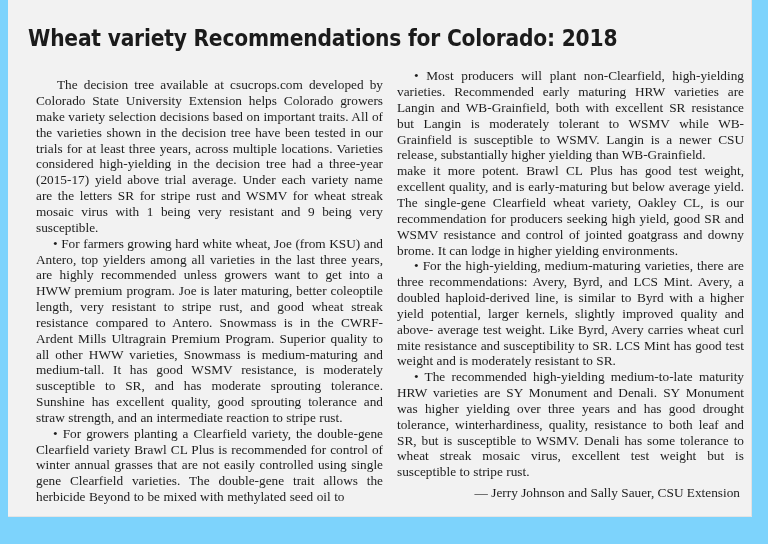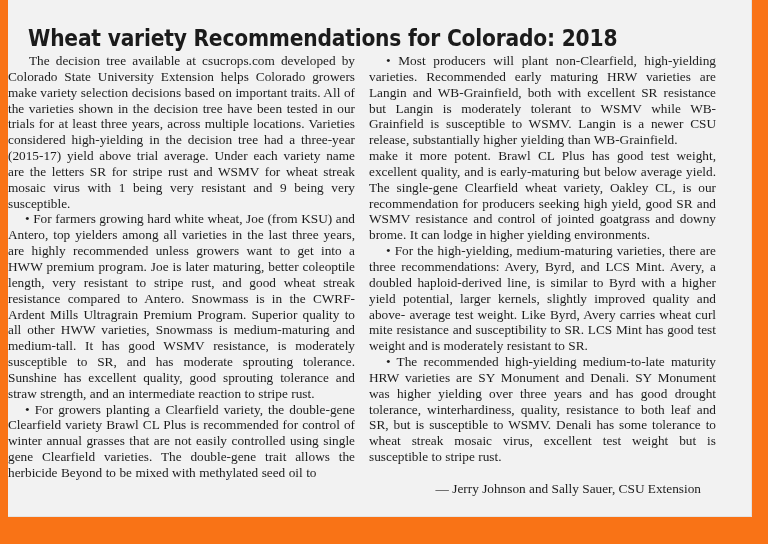--- a/index.html
+++ b/index.html
@@ -14,21 +14,21 @@
     font-family: "Liberation Serif", serif;
   }
 
   
   .page {
     position: absolute;
     left: 0;
     top: 0;
     width: 768px;
     height: 544px;
-    background: #f97316;
+    background: #7dd3fc;
   }
 
   
   .article-panel {
     position: absolute;
     left: 8px;
     top: 0px;
     width: 743px;
     height: 516px;
     background: #f2f2f2;
@@ -62,27 +62,28 @@
     font-weight: bold;
     font-size: 22.5px;
     line-height: 28px;
     letter-spacing: -0.2px;
     color: #1b1b1b;
     white-space: nowrap;
   }
 
   .columns {
     position: absolute;
-    left: 8px;
+    left: 36px;
     top: 53px;
     width: 708px;
     height: 452px;
     display: flex;
     flex-direction: row;
     gap: 14px;
+    align-items: flex-end;
   }
 
   .col {
     width: 347px;
     flex: 0 0 347px;
   }
 
   .body-text {
     font-family: "Liberation Serif", serif;
     font-size: 13.3px;
@@ -101,21 +102,21 @@
   .para-bullet {
     text-indent: 17px;
   }
 
   .byline {
     font-family: "Liberation Serif", serif;
     font-size: 13.3px;
     line-height: 15.85px;
     color: #1c1c1c;
     text-align: right;
-    margin: 15px;
+    margin: 4px;
     padding-top: 1px;
     white-space: nowrap;
   }
 </style>
 </head>
 <body>
 
 <div class="page">
 
   <div class="article-panel"></div>

